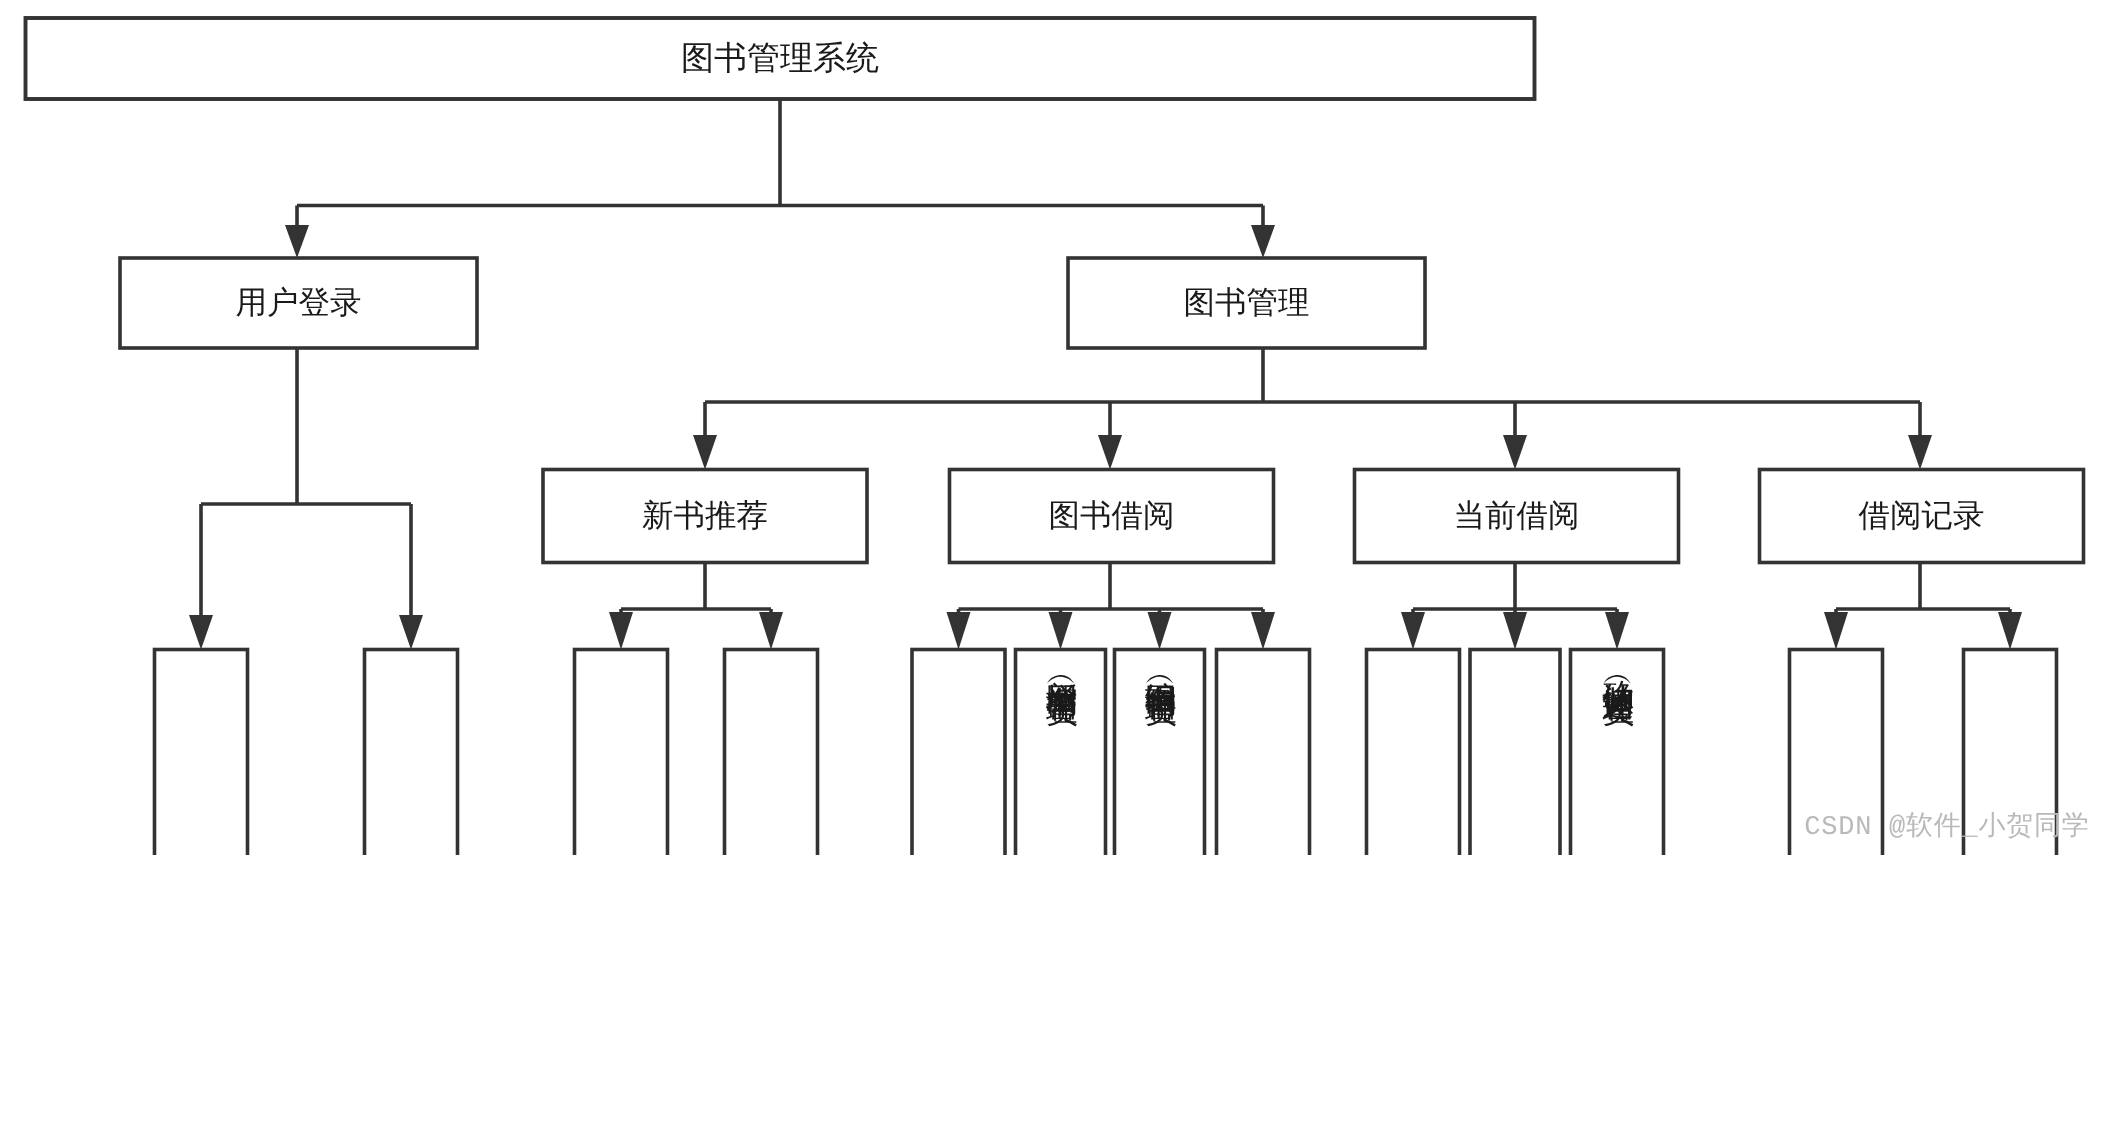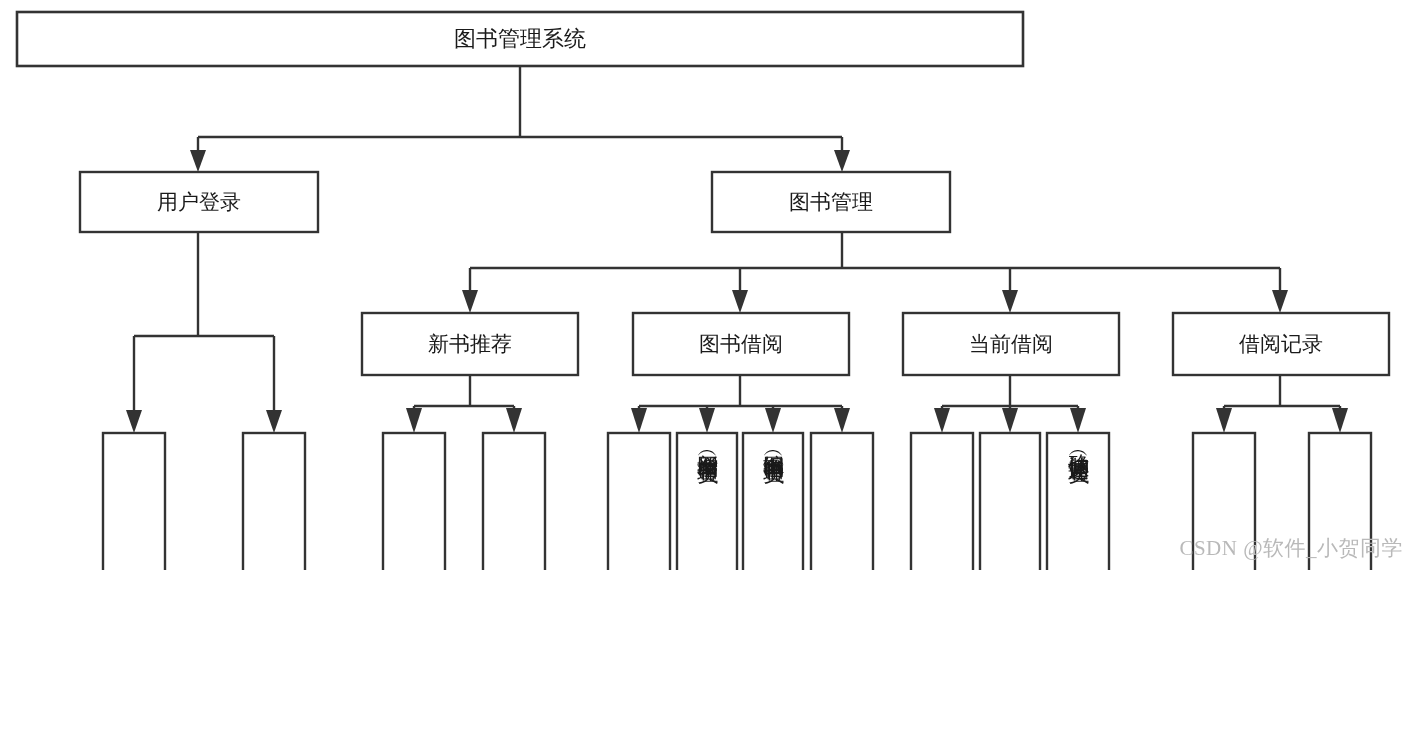--- a/index.html
+++ b/index.html
@@ -65,24 +65,24 @@
     text-orientation: upright;
     font-family: "DejaVu Sans", "Liberation Sans", sans-serif;
     font-size: 21px;
     line-height: 1.12;
     letter-spacing: 1.5px;
     color: #1a1a1a;
     white-space: nowrap;
   }
   .watermark {
     position: absolute;
-    right: 2px;
+    right: 12px;
     bottom: 8px;
-    font-family: Liberation Serif, serif;
-    font-size: 21px;
+    font-family: Liberation Mono, monospace;
+    font-size: 18px;
     color: #b9b9b9;
     white-space: nowrap;
     letter-spacing: 0.5px;
   }
 </style>
 </head>
 <body>
 
 <div id="diagram-root">
 

